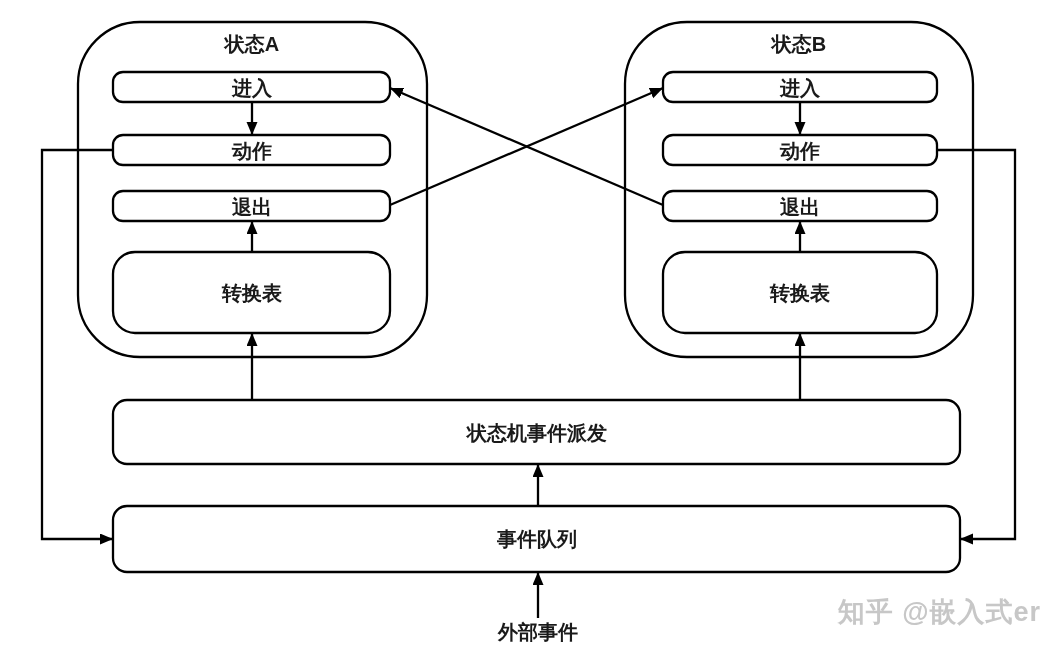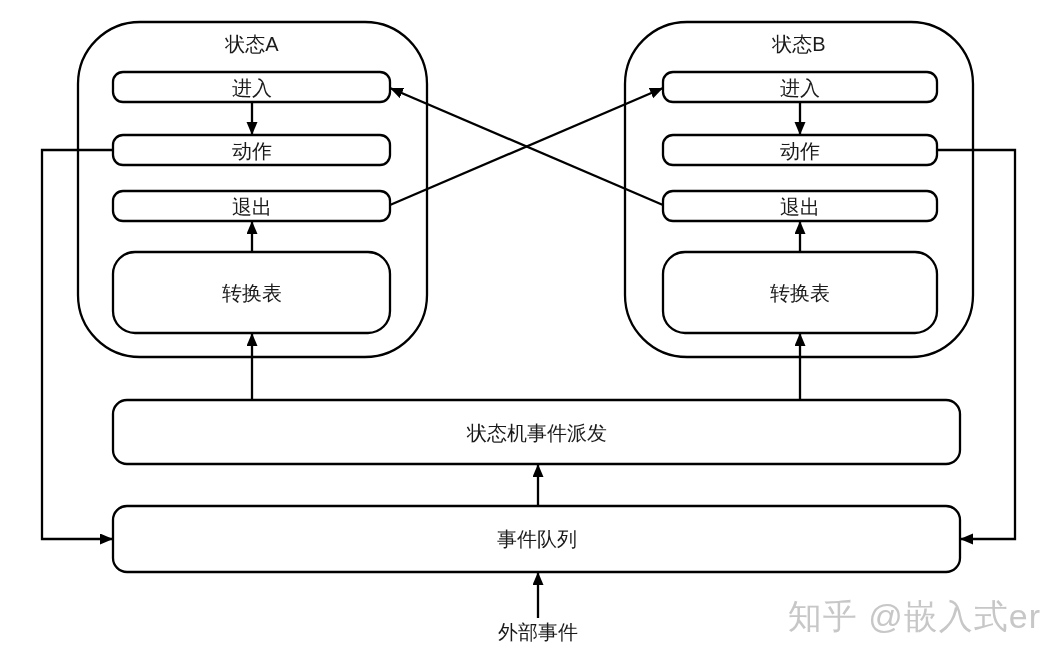--- a/index.html
+++ b/index.html
@@ -6,20 +6,21 @@
   * { margin:0; padding:0; box-sizing:border-box; }
   body {
     font-family:"Liberation Sans","DejaVu Sans",sans-serif;
     background:#fff;
   }
   .canvas {
     position:relative;
     width:1063px; height:655px;
     background:var(--bg);
     overflow:hidden;
+    font-weight:bold;
   }
   svg { position:absolute; left:0; top:0; }
   svg rect {
     fill:#fff;
     stroke:var(--stroke);
     stroke-width:2.3;
   }
   svg path.edge, svg line.edge {
     fill:none;
     stroke:var(--stroke);
@@ -27,21 +28,21 @@
   }
   svg text {
     fill:#1a1a1a;
     font-family:"Liberation Sans","DejaVu Sans",sans-serif;
     font-size:20px;
     text-anchor:middle;
   }
   .watermark-brand {
     position:absolute;
     right:22px; top:594px;
-    font-size:34px;
+    font-size:27px;
     letter-spacing:1px;
     color:#c7c7c7;
     text-shadow:2px 2px 0 #ffffff, -1px -1px 0 #ffffff;
     white-space:nowrap;
   }
   .watermark-url {
     position:absolute;
     right:9px; top:625px;
     font-size:14px;
     color:#dedede;

